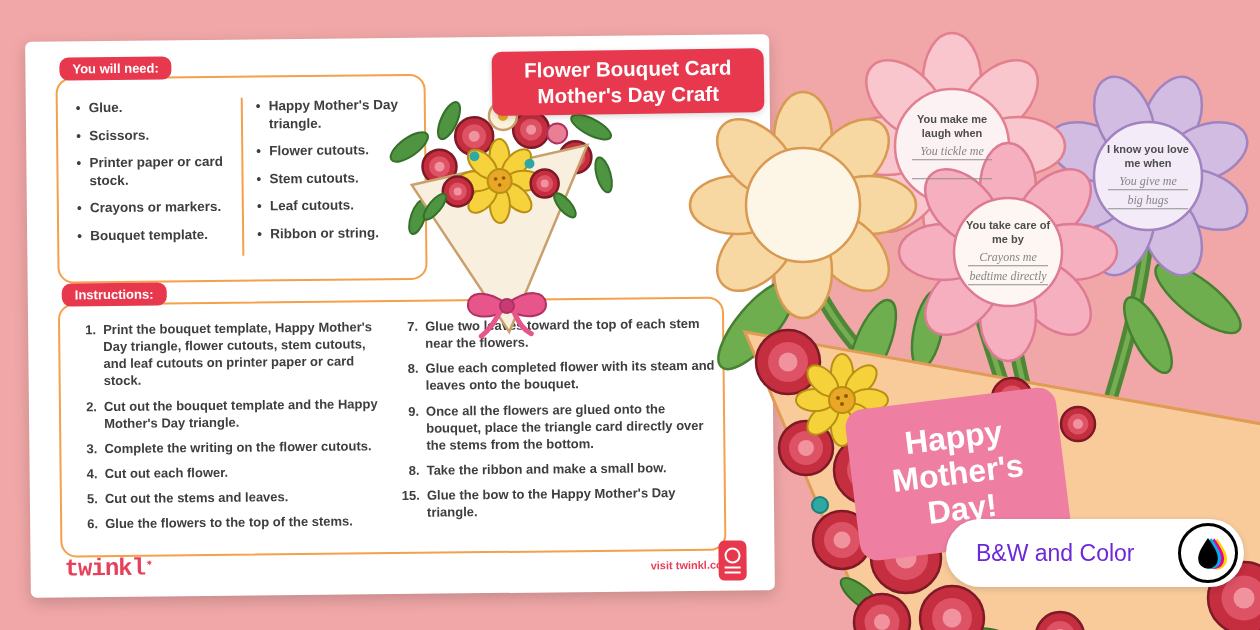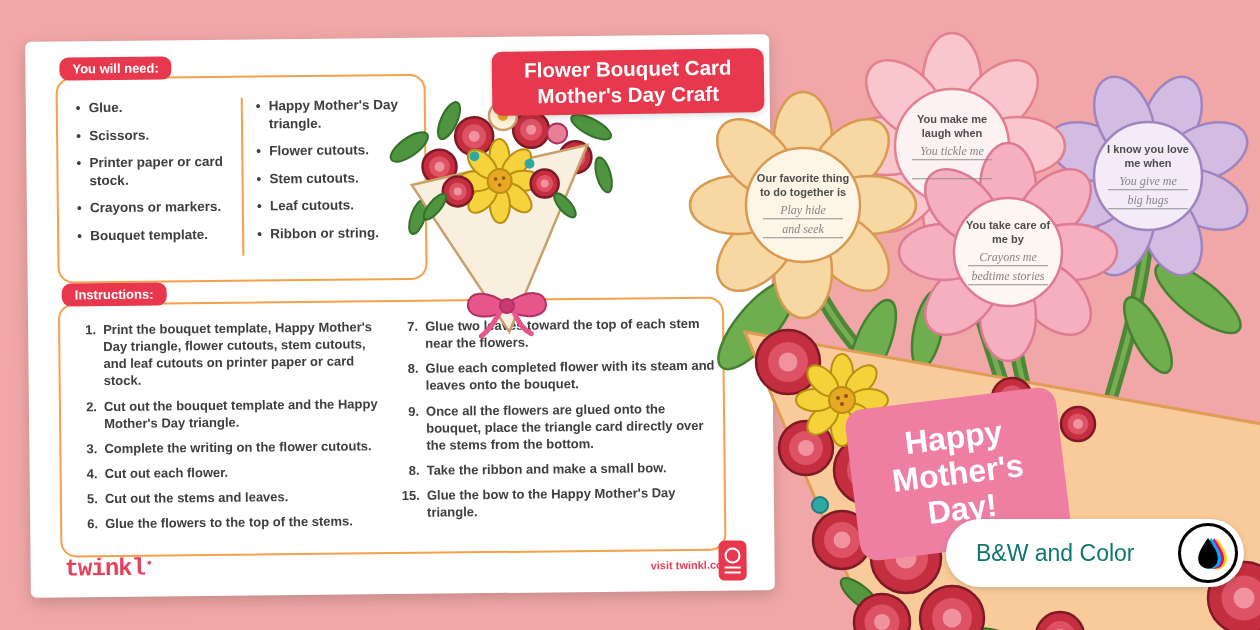--- a/index.html
+++ b/index.html
@@ -58,21 +58,21 @@
 
   
   .hm-card{position:absolute;left:852px;top:398px;width:212px;height:152px;background:#ee7fa3;border-radius:18px;
            transform:rotate(-7deg);z-index:3;display:flex;flex-direction:column;align-items:center;
            justify-content:center;color:#fff;font-weight:800;font-size:32px;line-height:1.12;text-align:center;}
 
   
   .bw-badge{position:absolute;left:946px;top:519px;width:298px;height:68px;background:#fff;border-radius:34px;
             display:flex;align-items:center;box-sizing:border-box;padding:0 6px 0 30px;gap:14px;z-index:6;
             box-shadow:0 2px 6px rgba(0,0,0,.15);}
-  .bw-text{font-size:23px;color:#0f766e;}
+  .bw-text{font-size:23px;color:#6d28d9;}
   .bw-drop-circle{width:54px;height:54px;border:3px solid #000;border-radius:50%;background:#fff;flex:none;
                   margin-left:auto;display:flex;align-items:center;justify-content:center;}
   .bw-drop-circle svg{width:42px;height:42px;}
 </style>
 </head>
 <body>
 
 <div class="stage">
 
   <div class="sheet">
@@ -386,39 +386,34 @@
         <ellipse cx="1008" cy="188" rx="28" ry="45" transform="rotate(135 1008 252)"></ellipse>
         <ellipse cx="1008" cy="188" rx="28" ry="45" transform="rotate(180 1008 252)"></ellipse>
         <ellipse cx="1008" cy="188" rx="28" ry="45" transform="rotate(225 1008 252)"></ellipse>
         <ellipse cx="1008" cy="188" rx="28" ry="45" transform="rotate(270 1008 252)"></ellipse>
         <ellipse cx="1008" cy="188" rx="28" ry="45" transform="rotate(315 1008 252)"></ellipse>
       </g>
       <circle cx="1008" cy="252" r="54" fill="#fef6f2" stroke="#dc7b93" stroke-width="2.5"></circle>
     </g>
   </svg>
 
-  <div class="flower-label" style="left:803px;top:205px;">
-    <div class="prompt">Our favorite thing to do together is</div>
-    <span class="ans">Play hide</span>
-    <span class="ans">and seek</span>
-  </div>
   <div class="flower-label" style="left:952px;top:146px;">
     <div class="prompt">You make me laugh when</div>
     <span class="ans">You tickle me</span>
     <span class="ans"></span>
   </div>
   <div class="flower-label" style="left:1148px;top:176px;">
     <div class="prompt">I know you love me when</div>
     <span class="ans">You give me</span>
     <span class="ans">big hugs</span>
   </div>
   <div class="flower-label" style="left:1008px;top:252px;">
     <div class="prompt">You take care of me by</div>
     <span class="ans">Crayons me</span>
-    <span class="ans">bedtime stories</span>
+    <span class="ans">bedtime directly</span>
   </div>
 
   <div class="hm-card">
     <span>Happy</span>
     <span>Mother's</span>
     <span>Day!</span>
   </div>
 
   <div class="bw-badge">
     <span class="bw-text">B&amp;W and Color</span>

